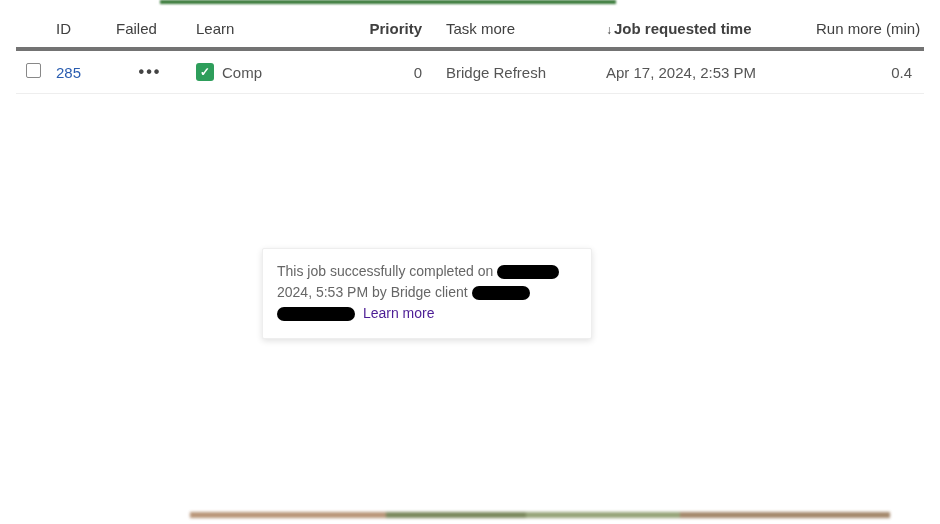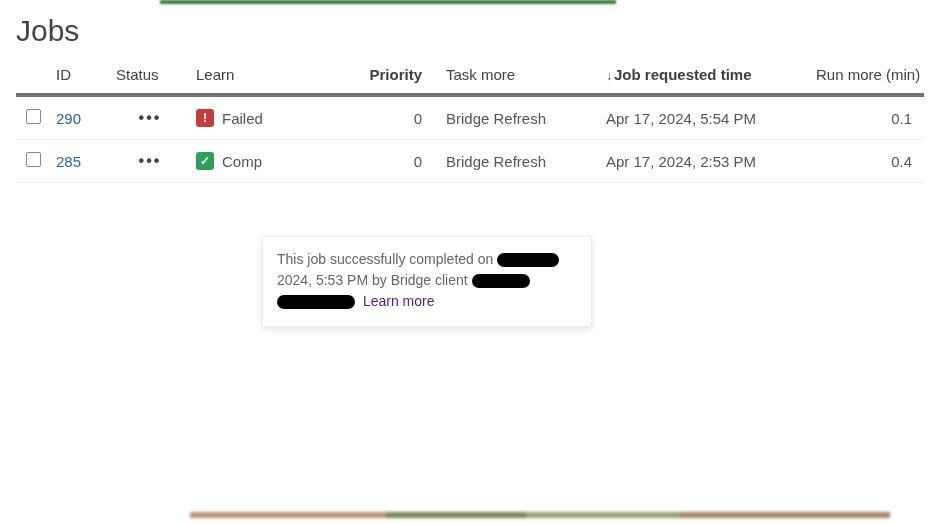--- a/index.html
+++ b/index.html
@@ -87,21 +87,21 @@
     color: #fff;
     font-size: 12px;
     font-weight: 700;
   }
   .status-fail { background: #c83b3b; }
   .status-done { background: #2e9e5b; }
   .sort-arrow { font-size: 12px; margin-right: 2px; }
   .tooltip {
     position: absolute;
     left: 262px;
-    top: 236px;
+    top: 248px;
     width: 330px;
     background: #fff;
     border: 1px solid #eee;
     box-shadow: 0 2px 6px rgba(0,0,0,0.12);
     padding: 12px 14px 14px 14px;
     font-size: 14px;
     color: #666;
     line-height: 1.5;
     border-radius: 2px;
     z-index: 5;
@@ -132,64 +132,48 @@
     opacity: 0.9;
   }
   .page-wrap { position: relative; width: 940px; height: 524px; }
 </style>
 </head>
 <body>
 
 <div class="page-wrap">
   <div class="top-accent"></div>
   <div class="page">
-    <h1>Jobs</h1>
 
     <table>
       <colgroup>
         <col class="col-check">
           <col class="col-id">
           <col class="col-actions">
         <col class="col-status">
           <col class="col-priority">
           <col class="col-tasktype">
         <col class="col-req">
           <col class="col-runtime">
       </colgroup>
       <thead>
         <tr>
           <th class="col-check"></th>
           <th>ID</th>
-          <th style="text-align:left;">Status</th>
+          <th style="text-align:left;">Failed</th>
           <th>Learn</th>
           <th style="text-align:right; padding-right:18px;font-weight:bold;">Priority</th>
           <th>Task more</th>
           <th class="sort">
             <span class="sort-arrow">↓</span><span>Job requested time</span>
           </th>
           <th style="text-align:right; padding-right:12px;">Run more (min)</th>
         </tr>
       </thead>
       <tbody>
 
-        <tr>
-          <td class="col-check"><span class="checkbox"></span></td>
-          <td><span class="id-link">290</span></td>
-          <td class="col-actions"><span class="actions-dots">•••</span></td>
-          <td>
-            <div class="status-cell">
-              <span class="status-icon status-fail">!</span>
-              <span>Failed</span>
-            </div>
-          </td>
-          <td class="col-priority">0</td>
-          <td>Bridge Refresh</td>
-          <td>Apr 17, 2024, 5:54 PM</td>
-          <td class="col-runtime">0.1</td>
-        </tr>
 
         <tr>
           <td class="col-check"><span class="checkbox"></span></td>
           <td><span class="id-link">285</span></td>
           <td class="col-actions"><span class="actions-dots">•••</span></td>
           <td>
             <div class="status-cell">
               <span class="status-icon status-done">✓</span>
               <span style="overflow:hidden; white-space:nowrap; max-width:40px;">Completed</span>
             </div>

